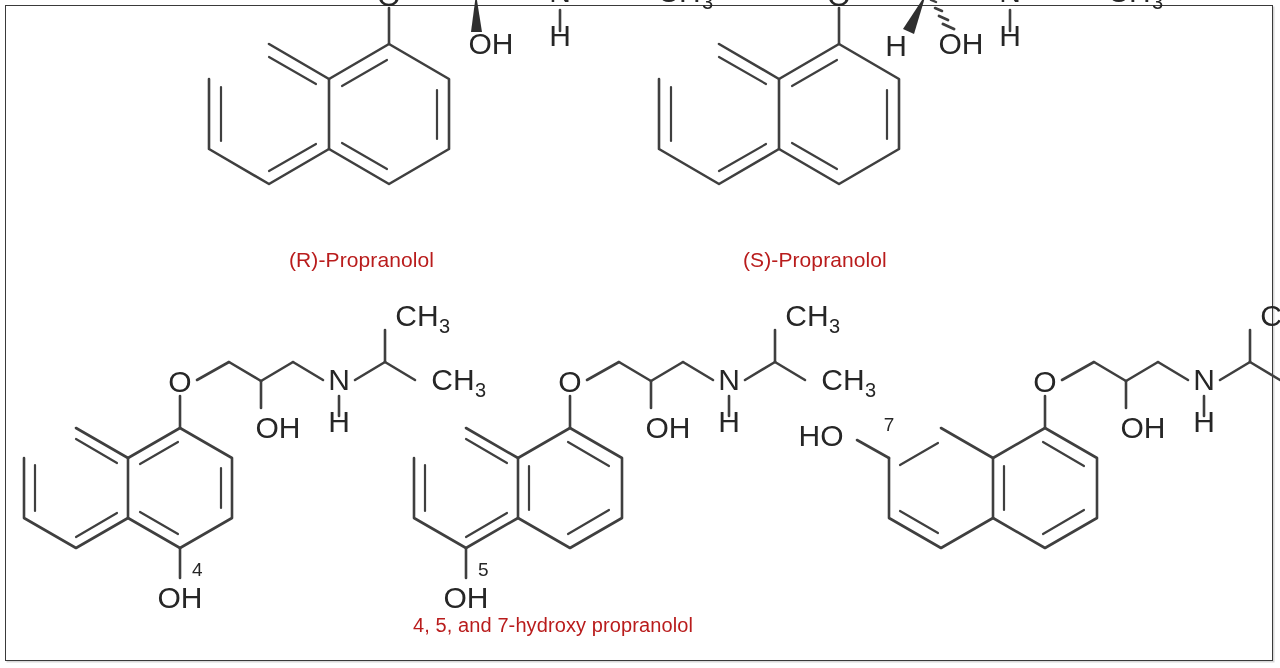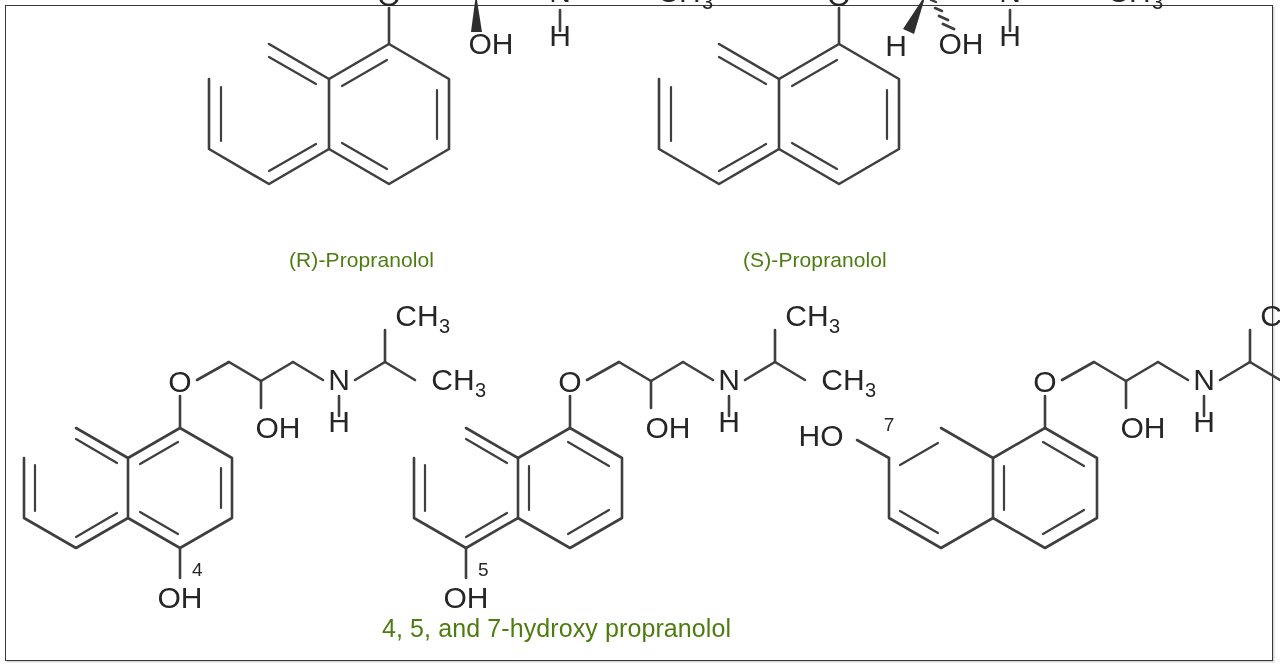--- a/index.html
+++ b/index.html
@@ -17,21 +17,21 @@
     border:1.5px solid #3a3a3a;
     box-sizing:border-box;
     background:#ffffff;
     box-shadow:1.5px 1.5px 0 0 #d8d8d8;
   }
   .mol{ position:absolute; }
   .mol svg{ display:block; overflow:visible; }
   .cap{
     position:absolute;
     font-size:21px;
-    color:#4d7c0f;
+    color:#b91c1c;
     white-space:nowrap;
     letter-spacing:0.1px;
   }
   text{
     font-family:"Liberation Sans", sans-serif;
     fill:#262626;
   }
   text.atom{ font-size:30px; }
   text.sub{ font-size:20px; }
   text.num{ font-size:19px; }
@@ -283,15 +283,15 @@
         <text class="atom" x="401" y="-20" text-anchor="middle">CH</text>
         <text class="sub" x="423" y="-13">3</text>
       </g>
       <g>
         <text class="atom" x="437" y="44" text-anchor="middle">CH</text>
         <text class="sub" x="459" y="51">3</text>
       </g>
     </svg>
   </div>
 
-  <div class="cap" style="left:376px; top:608px; font-size:25px;">4, 5, and 7-hydroxy propranolol</div>
+  <div class="cap" style="left:407px; top:608px; font-size:20px;">4, 5, and 7-hydroxy propranolol</div>
 
 </div>
 
 </body></html>

